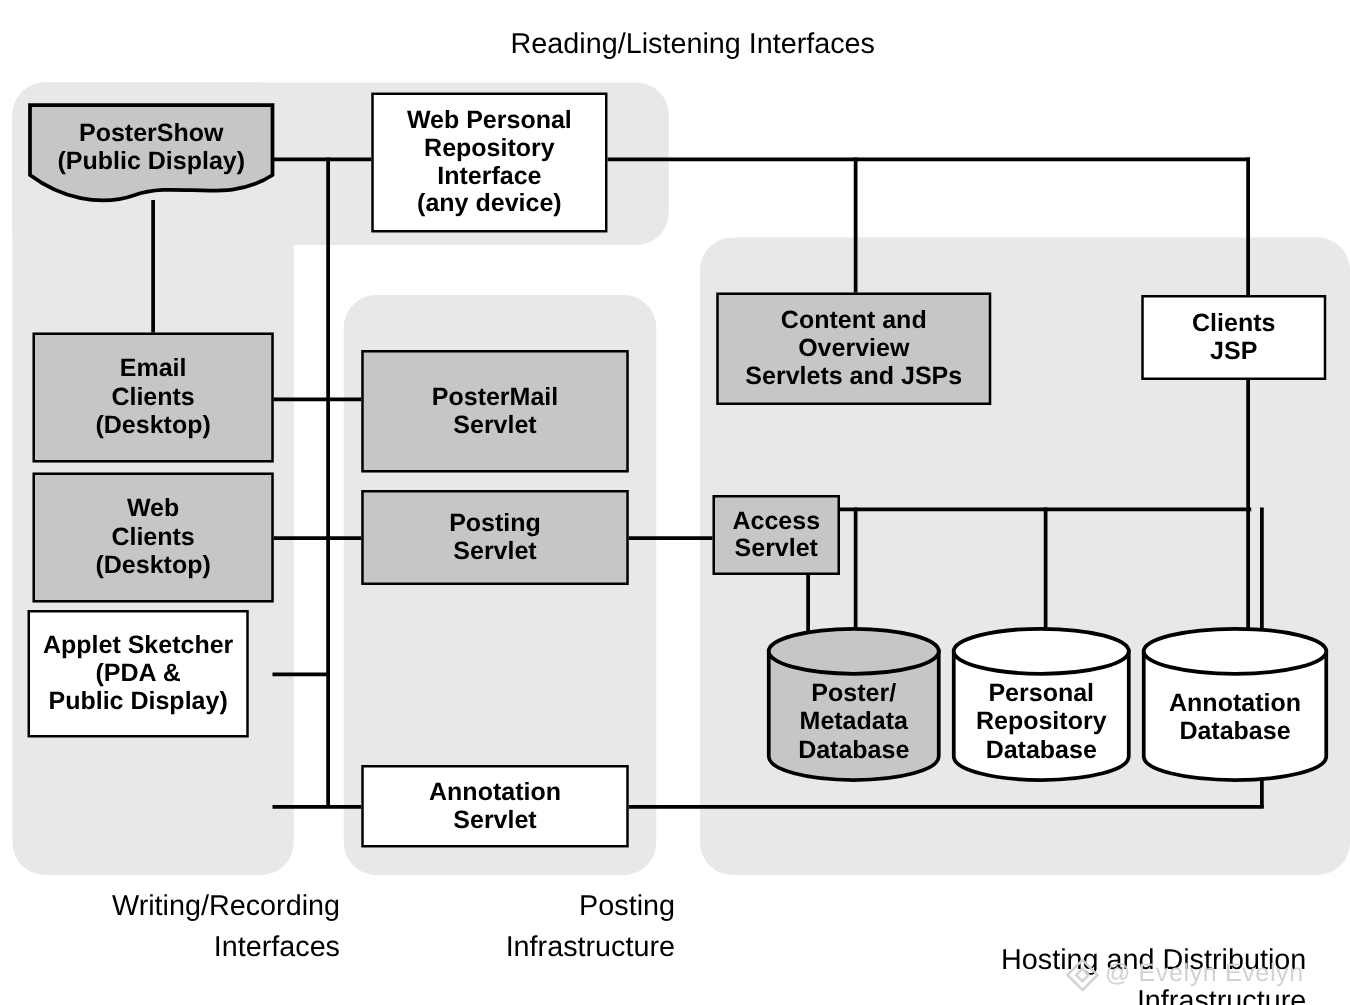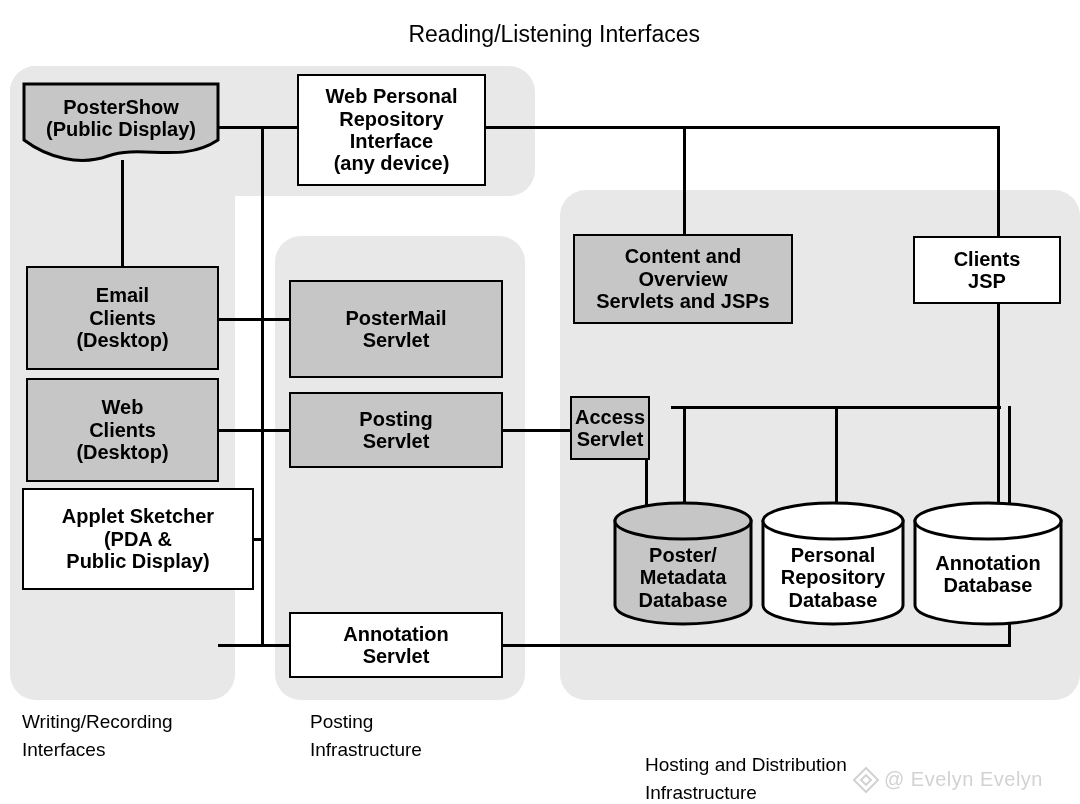--- a/index.html
+++ b/index.html
@@ -38,24 +38,24 @@
     font-size: 20px;
     line-height: 1.12;
     color: #000;
     background: #ffffff;
     z-index: 5;
   }
   .box.gray { background: #c6c6c6; }
 
   
   .caption {
-    font-size: 19px;
+    font-size: 23px;
     line-height: 1.45;
     color: #000;
-    text-align: left;
+    text-align: right;
     white-space: pre-line;
     z-index: 6;
   }
   .caption.center { text-align: right; }
 
   
   .line {
     background: #000;
     z-index: 2;
   }
@@ -191,21 +191,21 @@
 Clients
 (Desktop)</span>
   </div>
 
   <div class="abs box gray" style="left:26px; top:378px; width:193px; height:104px;">
     <span style="white-space:pre-line">Web
 Clients
 (Desktop)</span>
   </div>
 
-  <div class="abs box" style="left:22px; top:488px; width:232px; height:102px;">
+  <div class="abs box" style="left:22px; top:488px; width:177px; height:102px;">
     <span style="white-space:pre-line">Applet Sketcher
 (PDA &amp;
 Public Display)</span>
   </div>
 
 
   <div class="abs box gray" style="left:289px; top:280px; width:214px; height:98px;">
     <span style="white-space:pre-line">PosterMail
 Servlet</span>
   </div>
@@ -224,21 +224,21 @@
     <span style="white-space:pre-line">Content and
 Overview
 Servlets and JSPs</span>
   </div>
 
   <div class="abs box" style="left:913px; top:236px; width:148px; height:68px;">
     <span style="white-space:pre-line">Clients
 JSP</span>
   </div>
 
-  <div class="abs box gray" style="left:570px; top:396px; width:80px; height:64px;text-align:center;">
+  <div class="abs box gray" style="left:570px; top:396px; width:102px; height:64px;text-align:center;">
     <span style="white-space:pre-line">Access
 Servlet</span>
   </div>
 
   <div class="abs cyl" style="left:612px; top:500px; width:142px; height:126px;">
     <svg width="142" height="126" viewBox="0 0 142 126">
       <path d="M3,21 V105 C3,116 34,124 71,124 C108,124 139,116 139,105 V21 Z" fill="#c6c6c6" stroke="#000" stroke-width="3"></path>
       <ellipse cx="71" cy="21" rx="68" ry="18" fill="#c6c6c6" stroke="#000" stroke-width="3"></ellipse>
     </svg>
     <div class="cyl-label" style="top:44px;">Poster/

